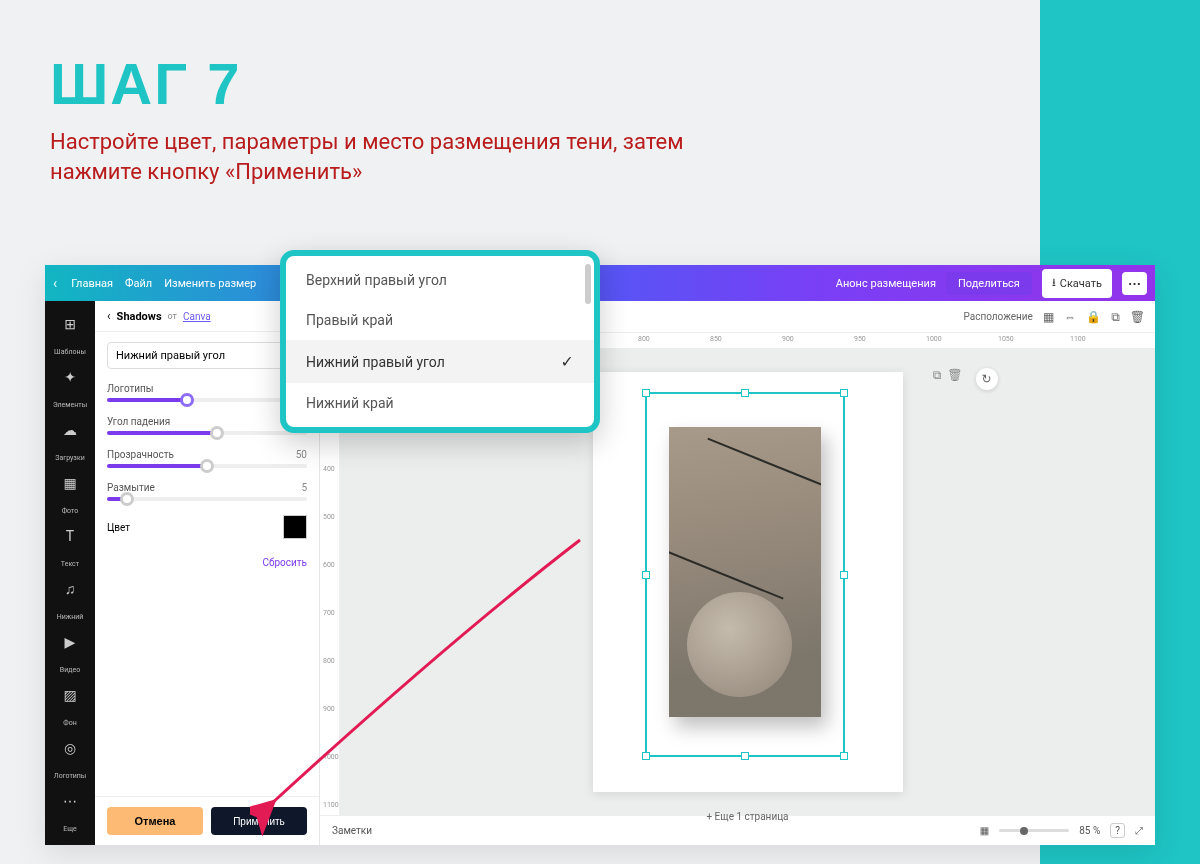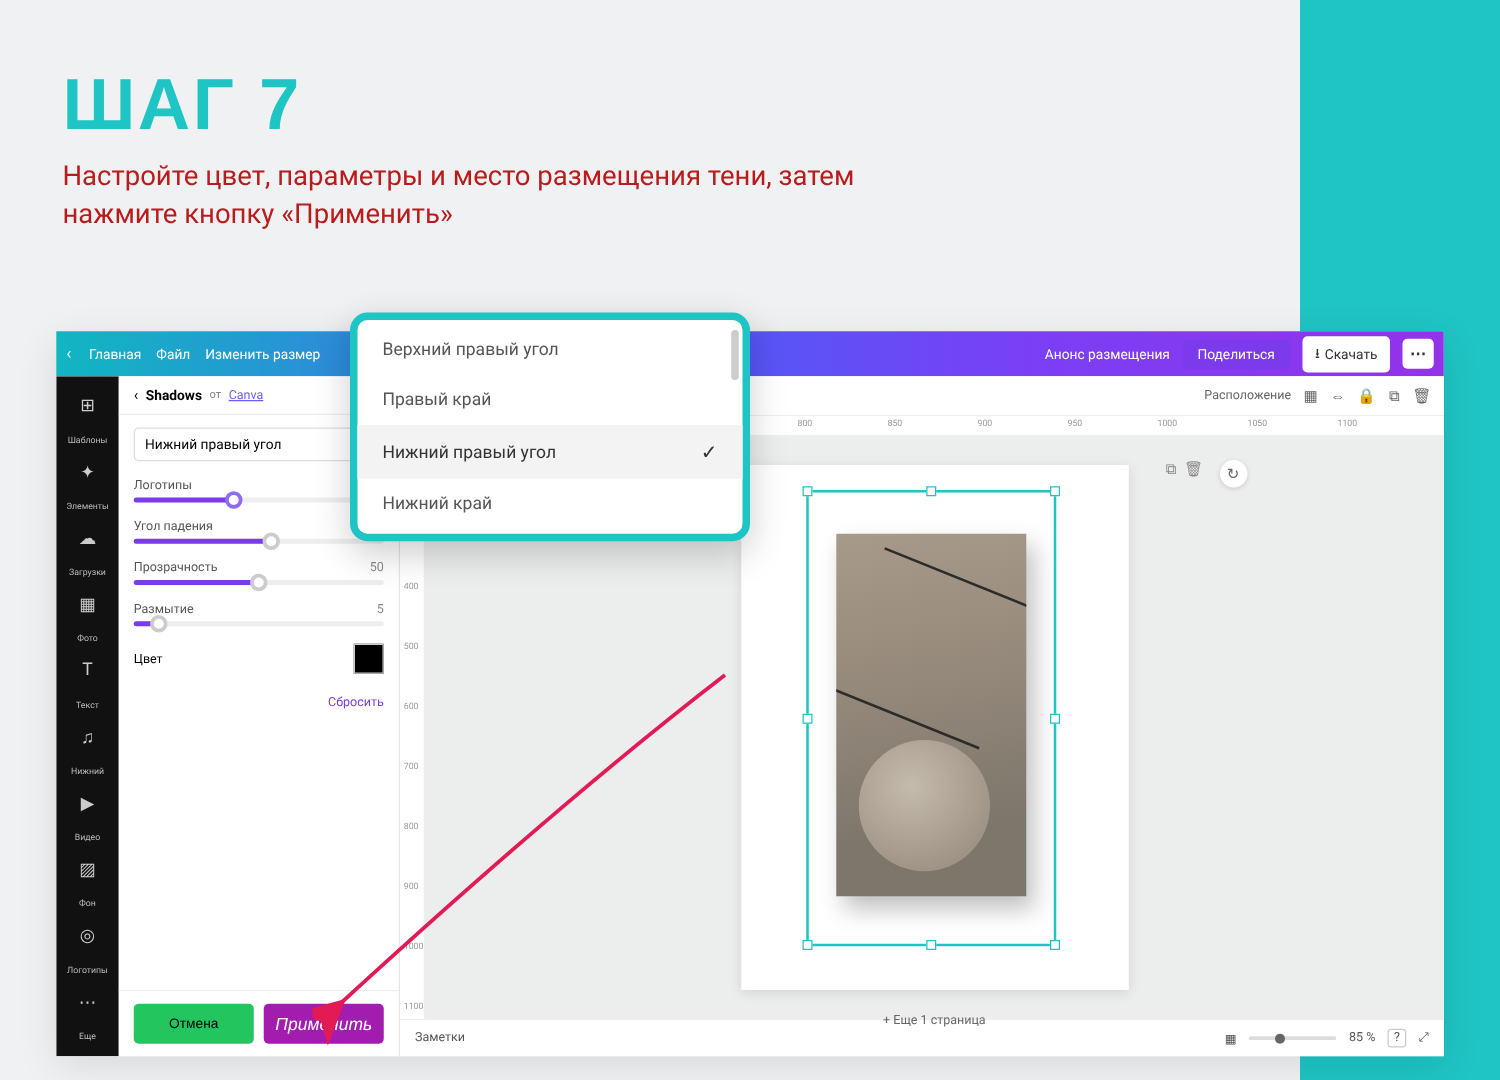--- a/index.html
+++ b/index.html
@@ -39,22 +39,22 @@
 .ctrl { margin-bottom: 14px; }
 .ctrl-label { font-size: 10px; color: #555; margin-bottom: 4px; display: flex; justify-content: space-between; }
 .ctrl-label .val { color: #888; }
 .slider { position: relative; height: 4px; background: #eee; border-radius: 2px; }
 .slider .fill { position: absolute; height: 4px; background: #7c3aed; border-radius: 2px; }
 .slider .knob { position: absolute; width: 14px; height: 14px; background: #fff; border: 3px solid #8d6cf9; border-radius: 50%; top: -5px; transform: translateX(-50%); }
 .color-row { display: flex; justify-content: space-between; align-items: center; font-size: 10px; margin-top: 10px; }
 .color-swatch { width: 24px; height: 24px; background: #000; border: 1px solid #ccc; }
 .reset-link { color: #7c3aed; font-size: 10px; text-align: right; margin-top: 18px; cursor: pointer; }
 .panel-footer { display: flex; gap: 8px; padding: 10px 12px; border-top: 1px solid #eee; }
-.btn-cancel { flex: 1; padding: 8px; font-size: 11px; background: #22c55e; border: none; border-radius: 4px; cursor: pointer; }
-.btn-apply { flex: 1; padding: 8px; font-size: 14px; background: #a21caf; color: #fff; border: none; border-radius: 4px; cursor: pointer; font-style: italic; }
+.btn-cancel { flex: 1; padding: 8px; font-size: 11px; background: #fdba74; border: none; border-radius: 4px; cursor: pointer; font-weight: bold; }
+.btn-apply { flex: 1; padding: 8px; font-size: 10px; background: #0f172a; color: #fff; border: none; border-radius: 4px; cursor: pointer; }
 .canvas-area { flex: 1; display: flex; flex-direction: column; background: #f7f7f9; position: relative; }
 .toolbar2 { height: 32px; background: #fff; border-bottom: 1px solid #eee; display: flex; align-items: center; padding: 0 10px; font-size: 10px; gap: 14px; }
 .toolbar2 .play { font-size: 12px; }
 .toolbar2 .right-tools { margin-left: auto; display: flex; align-items: center; gap: 10px; color: #666; }
 .right-tools .ico { font-size: 12px; cursor: pointer; }
 .ruler-h { height: 16px; background: #fff; border-bottom: 1px solid #eee; position: relative; font-size: 7px; color: #999; }
 .ruler-h span { position: absolute; top: 2px; }
 .canvas-main { flex: 1; display: flex; position: relative; }
 .ruler-v { width: 20px; background: #fff; border-right: 1px solid #eee; position: relative; font-size: 7px; color: #999; }
 .ruler-v span { position: absolute; left: 3px; writing-mode: horizontal-tb; }

